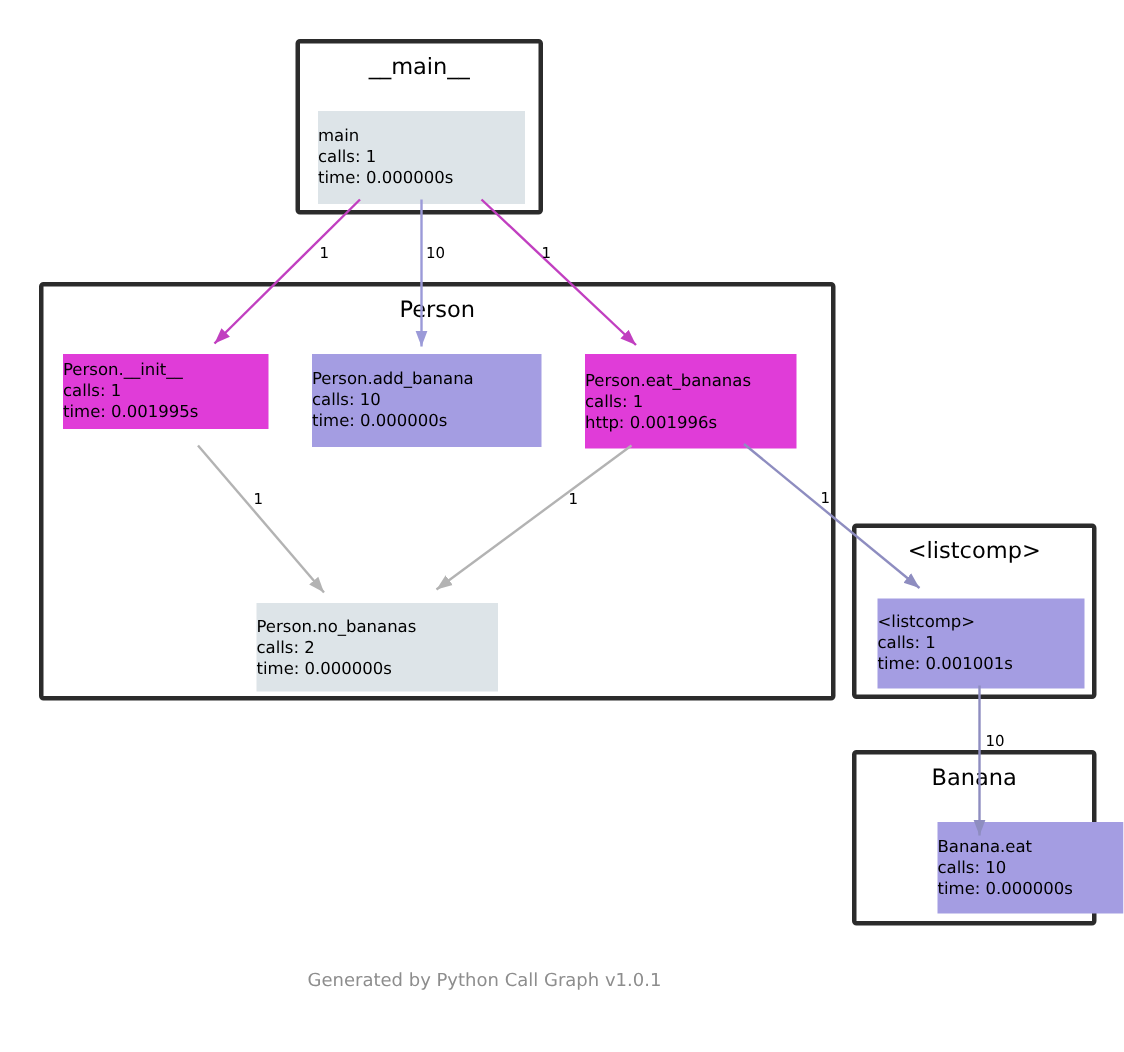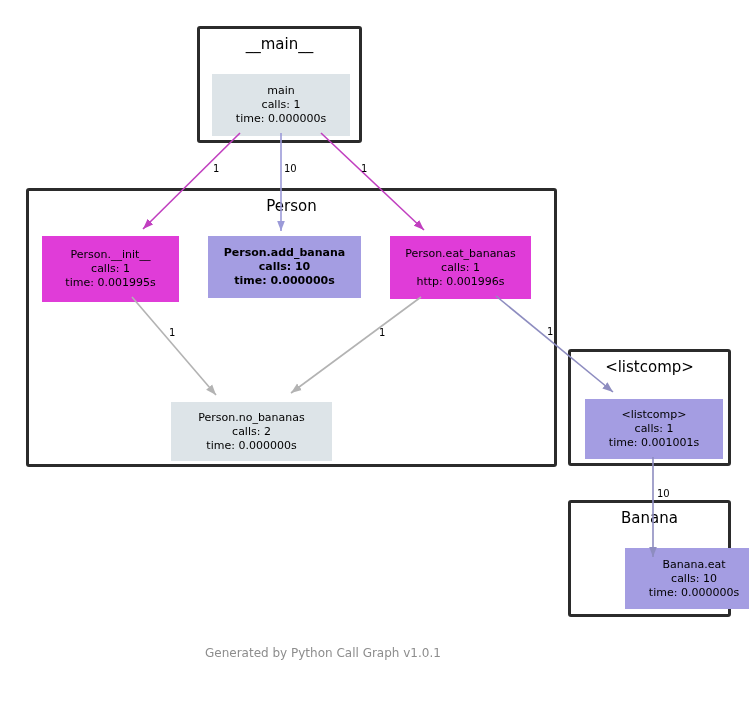--- a/index.html
+++ b/index.html
@@ -16,29 +16,29 @@
   #c-person{left:26px;top:188px;width:531px;height:279px;}
   #c-listcomp{left:568px;top:349px;width:163px;height:117px;}
   #c-banana{left:568px;top:500px;width:163px;height:117px;}
   .cluster-label{
     position:absolute;left:0;top:6px;width:100%;text-align:center;
     font-size:15px;color:#000;white-space:nowrap;
   }
   
   .node{
     position:absolute;box-sizing:border-box;display:flex;flex-direction:column;
-    align-items:center;justify-content:center;text-align:center;
+    align-items:flex-start;justify-content:center;text-align:center;
     font-size:11px;line-height:14px;color:#000;white-space:nowrap;
   }
   .node-magenta{background:var(--node_magenta,#e03cd8);}
   .node-purple{background:var(--node_purple,#a49de2);}
   .node-bluegray{background:var(--node_bluegray,#dde4e8);}
   #n-main{left:12px;top:45px;width:138px;height:62px;}
-  #n-init{left:13px;top:45px;width:137px;height:66px;}
-  #n-add{left:179px;top:45px;width:153px;height:62px;font-weight:bold;}
+  #n-init{left:13px;top:45px;width:137px;height:50px;}
+  #n-add{left:179px;top:45px;width:153px;height:62px;}
   #n-eat{left:361px;top:45px;width:141px;height:63px;}
   #n-no{left:142px;top:211px;width:161px;height:59px;}
   #n-listcomp{left:14px;top:47px;width:138px;height:60px;}
   #n-banana-eat{left:14px;top:45px;width:138px;height:61px;margin-left:40px;}
   
   svg.edges{position:absolute;left:0;top:0;z-index:6;pointer-events:none;}
   .edge{stroke-width:1.6px;fill:none;}
   .e-magenta{stroke:var(--edge_magenta,#c13fc0);}
   .e-lavender{stroke:var(--edge_lavender,#9b9ad8);}
   .e-gray{stroke:var(--edge_gray,#b3b3b3);}

